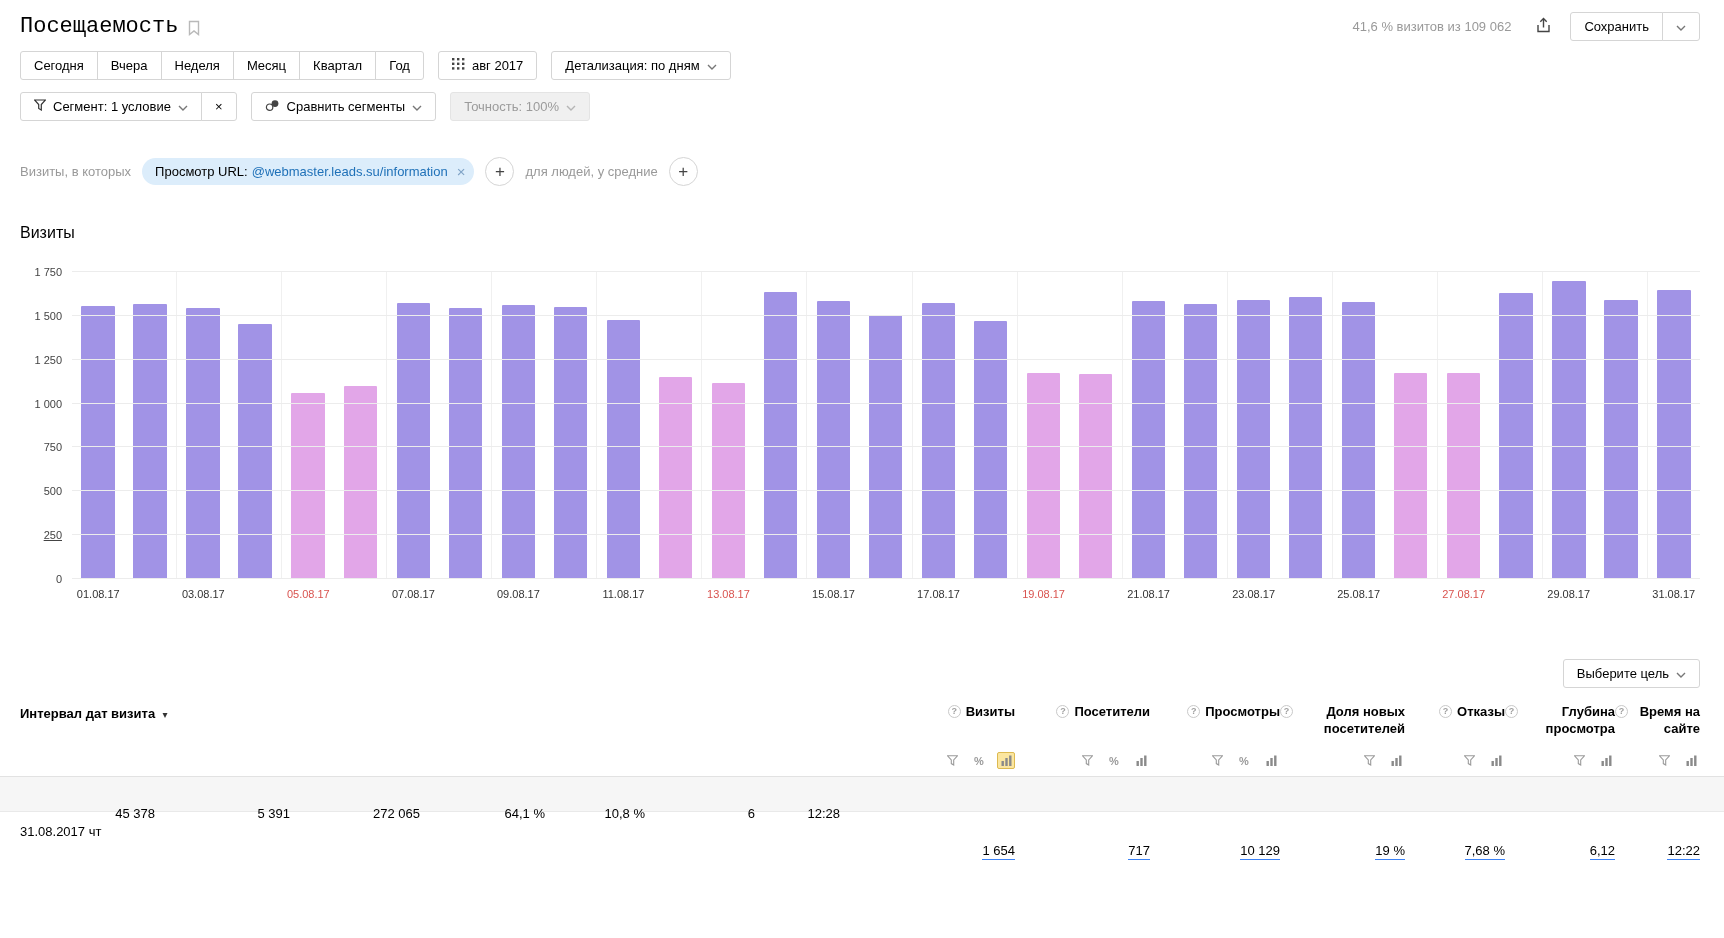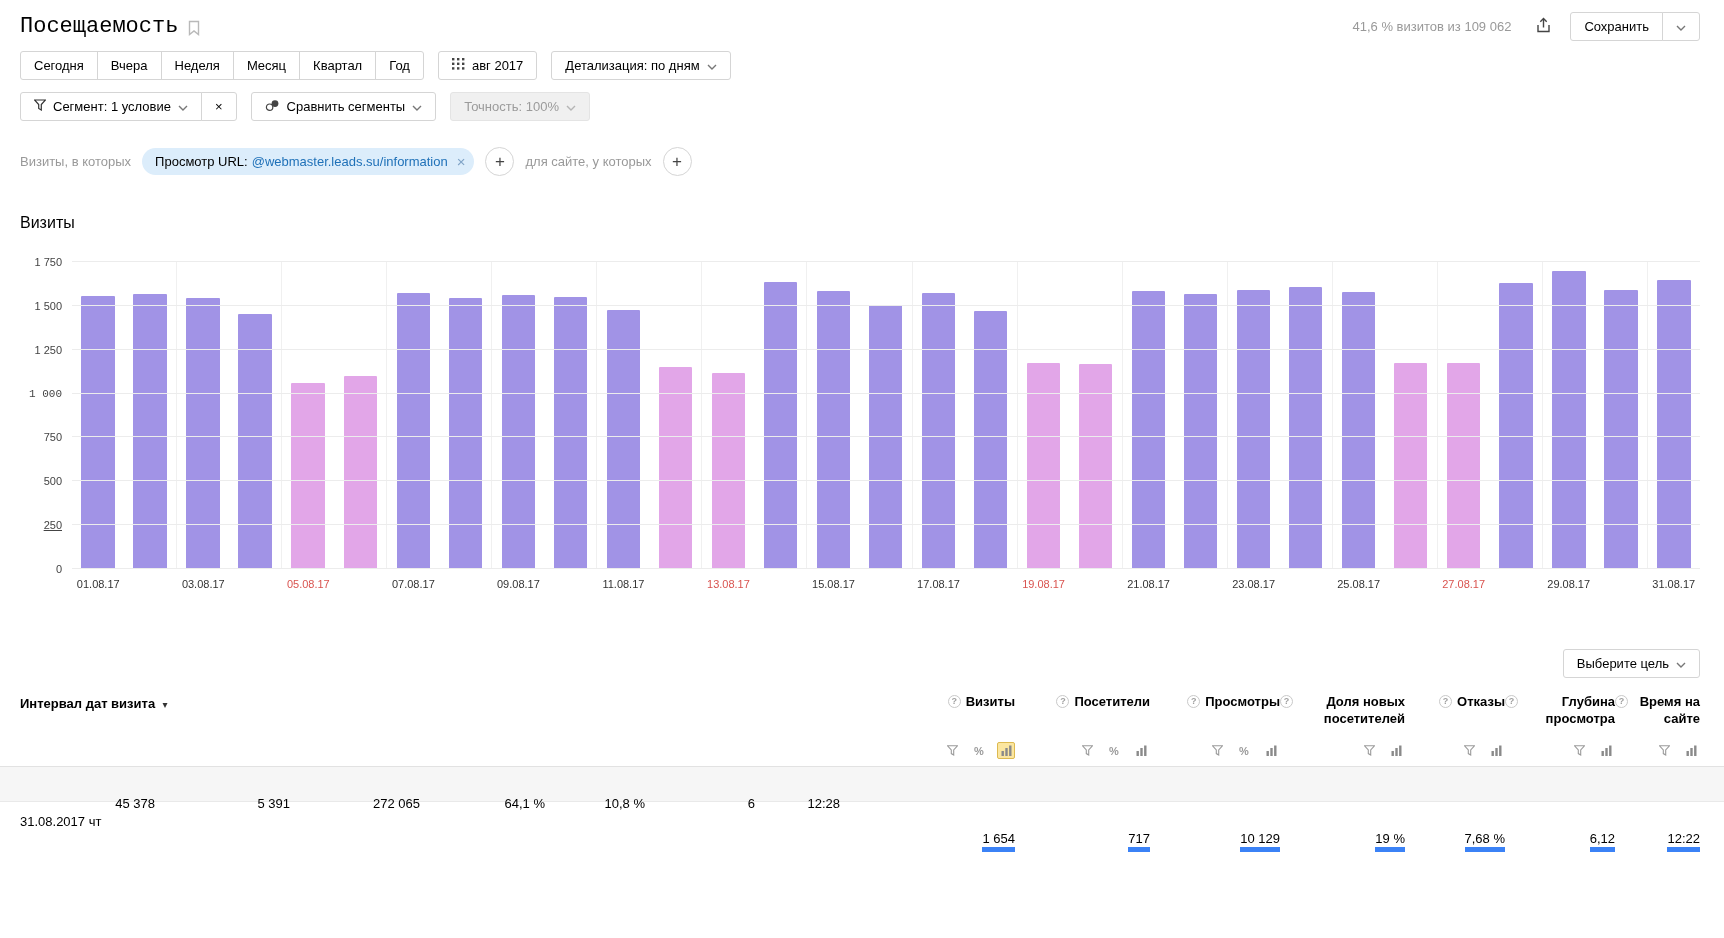--- a/index.html
+++ b/index.html
@@ -22,21 +22,21 @@
   .btn-group { display:inline-flex; }
   .btn-group .btn { border-radius:0; margin-left:-1px; }
   .btn-group .btn:first-child { border-radius:3px 0 0 3px; margin-left:0; }
   .btn-group .btn:last-child { border-radius:0 3px 3px 0; }
   .btn.disabled { background:#f0f0f0; border-color:#e4e4e4; color:#9b9b9b; cursor:default; }
 
   .controls-row1 { display:flex; align-items:center; gap:14px; margin:10px 24px 0 20px; }
   .controls-row2 { display:flex; align-items:center; gap:14px; margin:12px 24px 0 20px; }
 
   
-  .filter-row { display:flex; align-items:center; gap:11px; margin:26px 24px 0 20px; }
+  .filter-row { display:flex; align-items:center; gap:11px; margin:36px 24px 0 20px; }
   .muted { font-size:13px; color:#999; }
   .chip { display:inline-flex; align-items:center; height:27px; padding:0 9px 0 13px;
           background:#dcedfb; border-radius:14px; font-size:13px; cursor:pointer; gap:4px;justify-content:flex-end; }
   .chip-link { color:#1f71b8; text-decoration:none; }
   .chip-x { color:#7fa3c6; font-size:15px; margin-left:5px; cursor:pointer; }
   .circle-btn { width:29px; height:29px; border-radius:50%; border:1px solid #d5d5d5; background:#fff;
                 font-size:17px; line-height:1; color:#444; cursor:pointer; display:inline-flex;
                 align-items:center; justify-content:center; }
 
   
@@ -69,21 +69,21 @@
   .qicon { width:13px; height:13px; border-radius:50%; border:1px solid #c9c9c9; color:#a0a0a0;
            font-size:9px; line-height:11px; text-align:center; flex:none; margin-top:1px; cursor:pointer; }
   .tools-row { height:30px; margin-top:8px; }
   .toolcell { display:flex; justify-content:flex-end; align-items:center; gap:9px; }
   .tool { display:inline-flex; align-items:center; justify-content:center; width:18px; height:17px; cursor:pointer; }
   .tool.active { background:#fbe6a0; border:1px solid #ddba51; border-radius:2px; }
   .pct-ic { font-size:11px; color:#9a9a9a; font-weight:bold; }
   .data-row { height:40px; font-size:13px; }
   .total-row { height:36px; background:#f6f6f6; border-top:1px solid #e2e2e2; border-bottom:1px solid #e9e9e9; }
   .valcell span { display:inline-block;margin-top:40px; }
-  .link-val { border-bottom:5px solid #3b82f6; padding-bottom:1px; cursor:pointer; }
+  .link-val { border-bottom:1px solid #3b82f6; padding-bottom:1px; cursor:pointer; }
 </style>
 </head>
 <body>
 
 <header class="topbar">
   <div class="title-wrap">
     <h1 class="page-title">Посещаемость</h1>
     <span class="bookmark">
       <svg width="12" height="16" viewBox="0 0 12 16">
           <path d="M1.5 1.5h9v13l-4.5-3.6L1.5 14.5z" fill="none" stroke="#b9b9b9" stroke-width="1.4"></path>
@@ -193,32 +193,32 @@
 </div>
 
 <div class="filter-row">
   <span class="muted">Визиты, в которых</span>
   <span class="chip">
     <span>Просмотр URL:</span>
     <a class="chip-link">@webmaster.leads.su/information</a>
     <span class="chip-x">×</span>
   </span>
   <button class="circle-btn">+</button>
-  <span class="muted">для сайте, у которых</span>
+  <span class="muted">для людей, у средние</span>
   <button class="circle-btn">+</button>
 </div>
 
 <h2 class="chart-title">Визиты</h2>
 <div class="chart-grid">
   <div class="ylabels" id="ylabels">
       <div class="ylabel" style="bottom: calc(0% - 6px);">0</div>
       <div class="ylabel" style="bottom: calc(14.2857% - 6px); text-decoration: underline;">250</div>
       <div class="ylabel" style="bottom: calc(28.5714% - 6px);">500</div>
       <div class="ylabel" style="bottom: calc(42.8571% - 6px);">750</div>
-      <div class="ylabel" style="bottom: calc(57.1429% - 6px); font-family: Liberation Mono, monospace;">1 000</div>
+      <div class="ylabel" style="bottom: calc(57.1429% - 6px);">1 000</div>
       <div class="ylabel" style="bottom: calc(71.4286% - 6px);">1 250</div>
       <div class="ylabel" style="bottom: calc(85.7143% - 6px);">1 500</div>
       <div class="ylabel" style="bottom: calc(100% - 6px); text-align: right;">1 750</div>
     </div>
   <div class="plot-wrap">
     <div class="plot" id="plot">
         <div class="gridline" style="bottom: 0%;"></div>
         <div class="gridline" style="bottom: 14.2857%;"></div>
         <div class="gridline" style="bottom: 28.5714%;"></div>
         <div class="gridline" style="bottom: 42.8571%;"></div>

